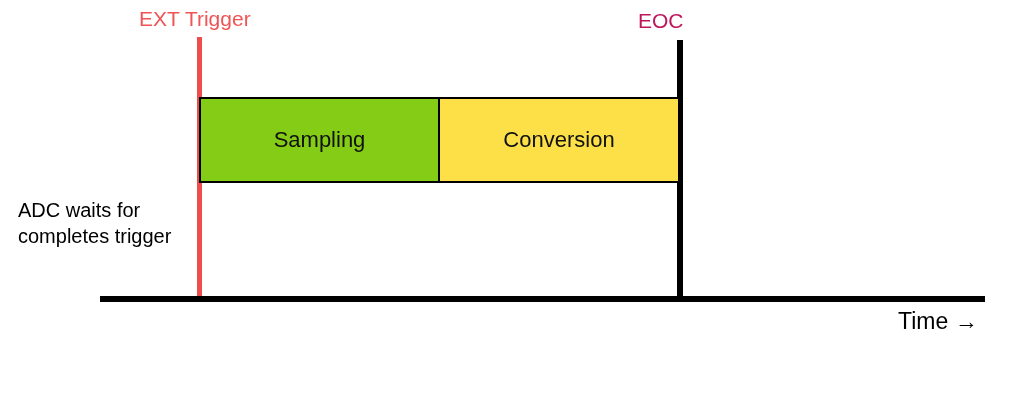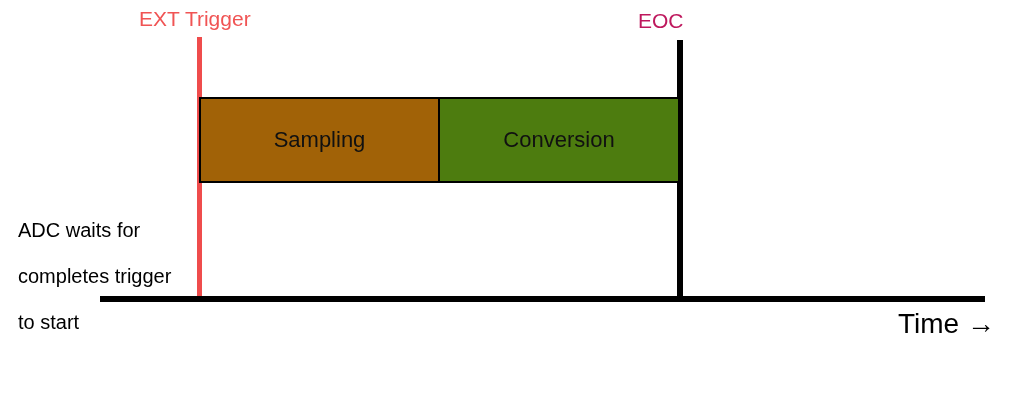--- a/index.html
+++ b/index.html
@@ -69,26 +69,26 @@
   }
   .phase-box {
     display: flex;
     align-items: center;
     justify-content: center;
     box-sizing: border-box;
     height: 100%;
   }
   #phase-sampling {
     width: 241px;
-    background: #a16207;
+    background: #84cc16;
     border-right: 2px solid #000000;
   }
   #phase-conversion {
     width: 240px;
-    background: #4d7c0f;
+    background: #fde047;
   }
   .phase-text {
     font-size: 22px;
     color: #111111;
     line-height: 1;
     white-space: nowrap;
   }
 
   
   .annotation {
@@ -97,42 +97,41 @@
     line-height: 26px;
     color: #000000;
   }
   #wait-note {
     left: 18px;
     top: 197px;
     width: 180px;
   }
   #wait-note div {
     white-space: nowrap;
-    margin-top: 20px;
   }
   #complete-note {
     left: 688px;
     top: 211px;
     white-space: nowrap;
   }
 
   
   #time-axis {
     position: absolute;
     left: 100px;
     top: 296px;
     width: 885px;
     height: 6px;
     background: #000000;
   }
   #time-axis-label {
     position: absolute;
     left: 898px;
     top: 308px;
-    font-size: 28px;
+    font-size: 23px;
     color: #000000;
     white-space: nowrap;
     text-align: right;
   }
 </style>
 </head>
 <body>
 
 <div id="diagram">
 
@@ -147,20 +146,19 @@
       <span class="phase-text">Sampling</span>
     </div>
     <div class="phase-box" id="phase-conversion">
       <span class="phase-text">Conversion</span>
     </div>
   </div>
 
   <div class="annotation" id="wait-note">
     <div>ADC waits for</div>
     <div>completes trigger</div>
-    <div>to start</div>
   </div>
 
 
   <div id="time-axis"></div>
   <div id="time-axis-label">Time →</div>
 
 </div>
 
 </body></html>

